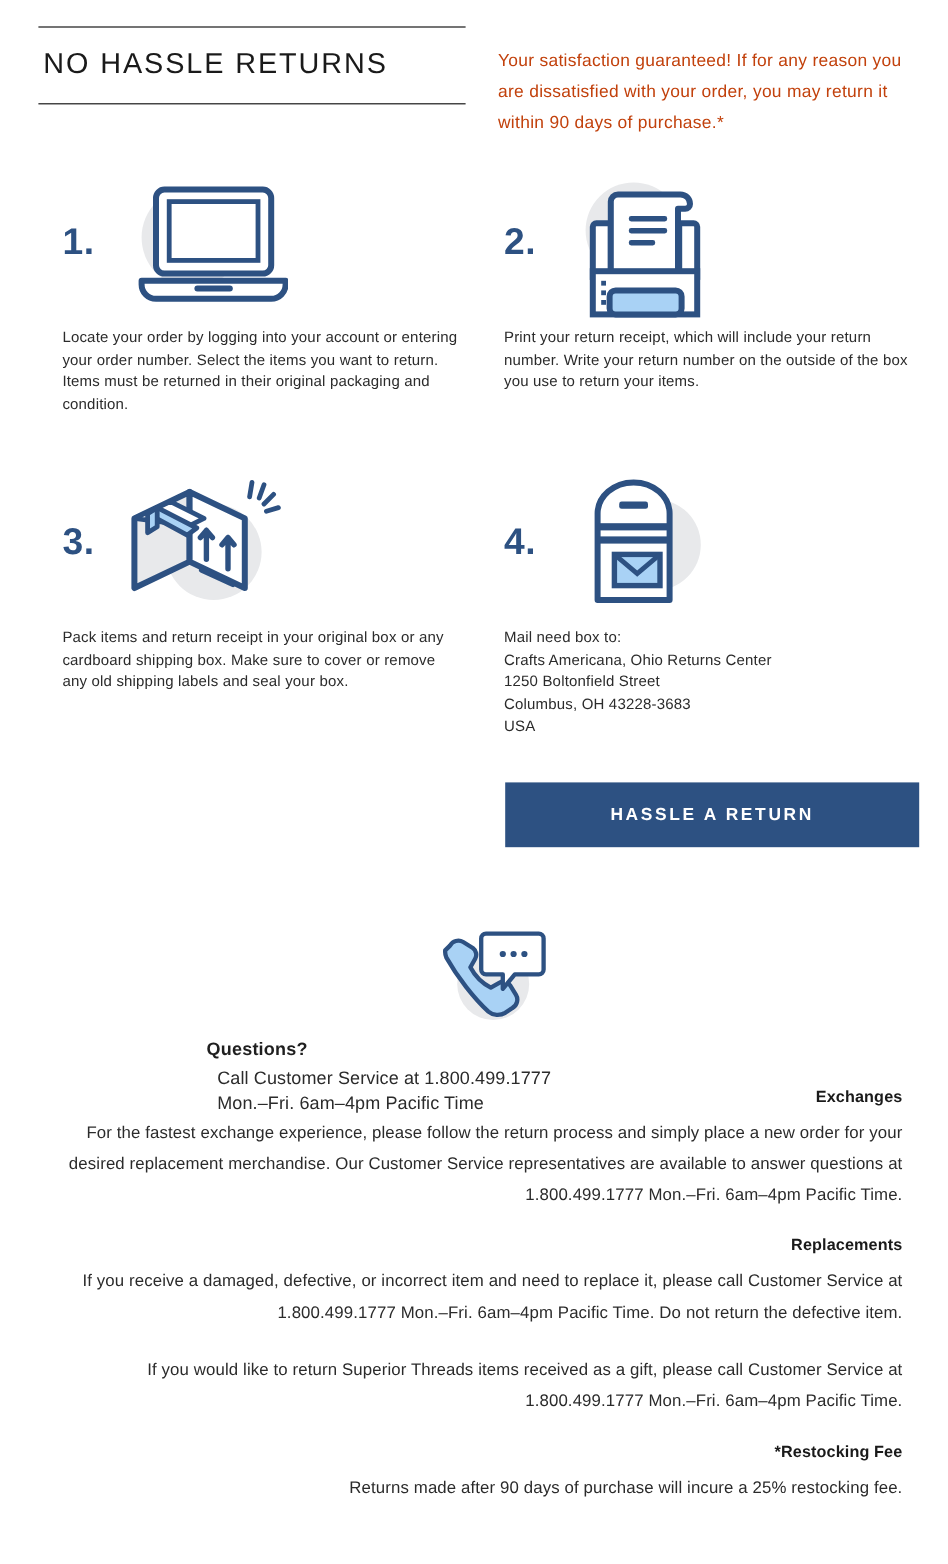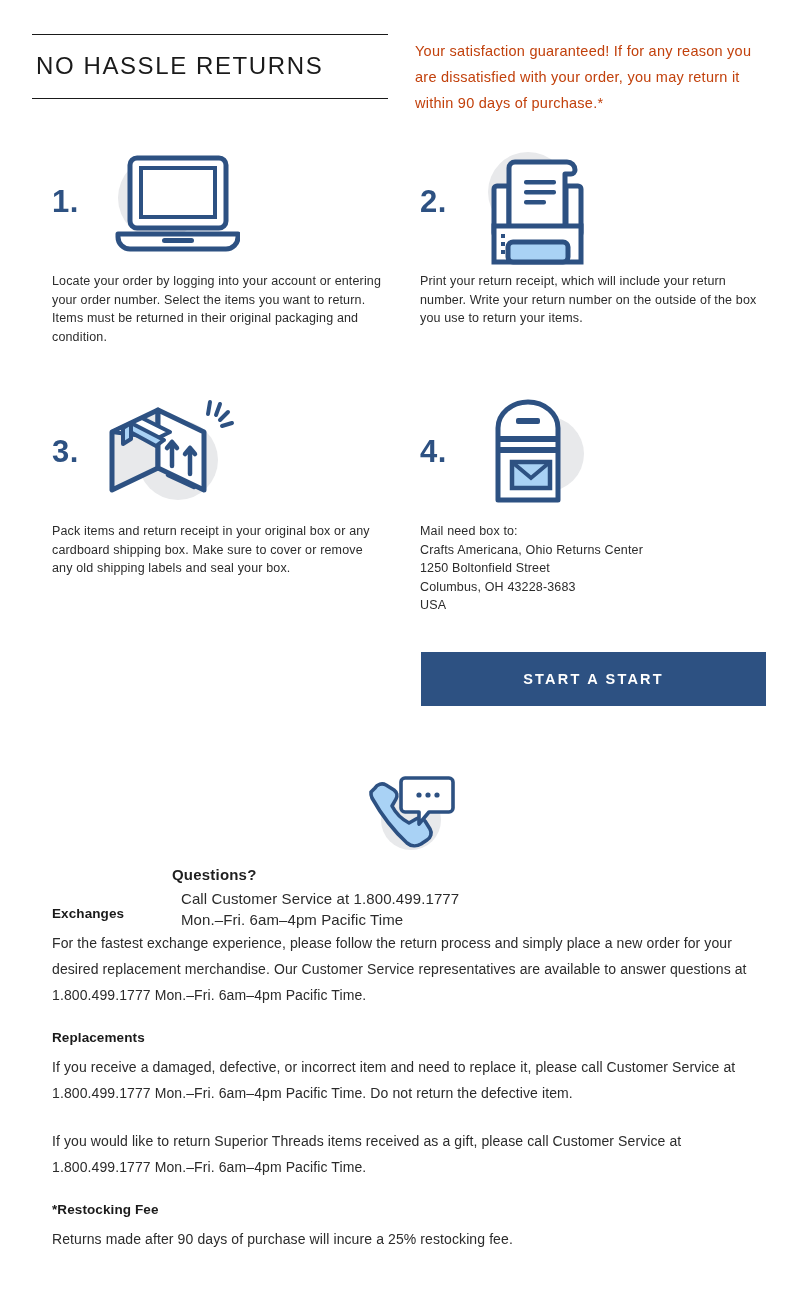--- a/index.html
+++ b/index.html
@@ -13,21 +13,21 @@
     overflow: hidden;
   }
 
   .page { position: relative; width: 790px; height: 1303px; }
 
   
   .header { position: absolute; left: 0; top: 0; width: 790px; }
 
   .title-wrap {
     position: absolute;
-    left: 32px; top: 34px;
+    left: 32px; top: 22px;
     width: 356px;
   }
   .rule { height: 1px; background: #1a1a1a; width: 100%; }
   .page-title {
     font-size: 24px;
     letter-spacing: 1.6px;
     font-weight: 400;
     color: #1a1a1a;
     padding: 17px 4px 18px 4px;
     white-space: nowrap;
@@ -97,21 +97,21 @@
   .q-icon { width: 92px; height: 82px; flex: 0 0 92px; }
   .q-body { padding-top: 4px; }
   .q-title {
     font-size: 15px; font-weight: bold; color: #1f1f1f;
     letter-spacing: .2px; margin-bottom: 5px;
   }
   .q-line { font-size: 15px; line-height: 21px; color: #2b2b2b; letter-spacing: .1px; margin-left: 9px; }
 
   
   .policies { position: absolute; left: 52px; top: 906px; width: 700px; }
-  .policy { margin-bottom: 22px; }
+  .policy { margin-bottom: 22px; text-align: right; }
   .policy-h {
     font-size: 13.5px; font-weight: bold; color: #1a1a1a;
     letter-spacing: .1px; margin-bottom: 9px;
   }
   .policy-p { font-size: 14px; line-height: 26px; color: #2b2b2b; letter-spacing: .1px; }
 </style>
 </head>
 <body>
 
 <div class="page">
@@ -212,21 +212,21 @@
         <span class="addr-line">Mail need box to:</span>
         <span class="addr-line">Crafts Americana, Ohio Returns Center</span>
         <span class="addr-line">1250 Boltonfield Street</span>
         <span class="addr-line">Columbus, OH 43228-3683</span>
         <span class="addr-line">USA</span>
       </div>
     </div>
 
   </div>
 
-  <button class="cta">START A START</button>
+  <button class="cta">HASSLE A RETURN</button>
 
   <div class="questions">
     <div class="q-icon">
       <svg width="92" height="82" viewBox="0 0 92 82">
         <circle cx="44" cy="50" r="30" fill="#e8e9eb"></circle>
         <path d="M8 18 a8 8 0 0 1 11 -3 l8 5 a7 7 0 0 1 2 9 l-4 7 a40 40 0 0 0 17 17 l7 -4 a7 7 0 0 1 9 2 l5 8 a8 8 0 0 1 -3 11 l-6 4 a12 12 0 0 1 -14 -1 C28 62 14 44 5 28 a12 12 0 0 1 -1 -6 z" fill="#a9d2f5" stroke="#2d5182" stroke-width="3.6" stroke-linejoin="round"></path>
         <path d="M38 8 h44 a4 4 0 0 1 4 4 v26 a4 4 0 0 1 -4 4 h-20 l-10 12 v-12 h-14 a4 4 0 0 1 -4 -4 v-26 a4 4 0 0 1 4 -4 z" fill="#ffffff" stroke="#2d5182" stroke-width="3.6" stroke-linejoin="round"></path>
         <circle cx="52" cy="25" r="2.6" fill="#2d5182"></circle>
         <circle cx="61" cy="25" r="2.6" fill="#2d5182"></circle>
         <circle cx="70" cy="25" r="2.6" fill="#2d5182"></circle>

